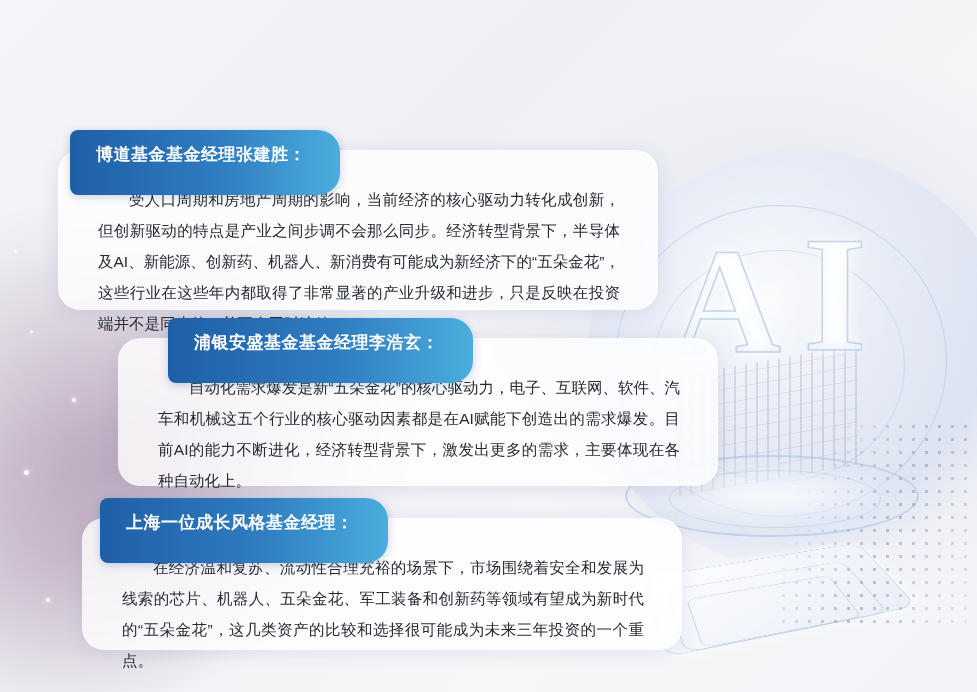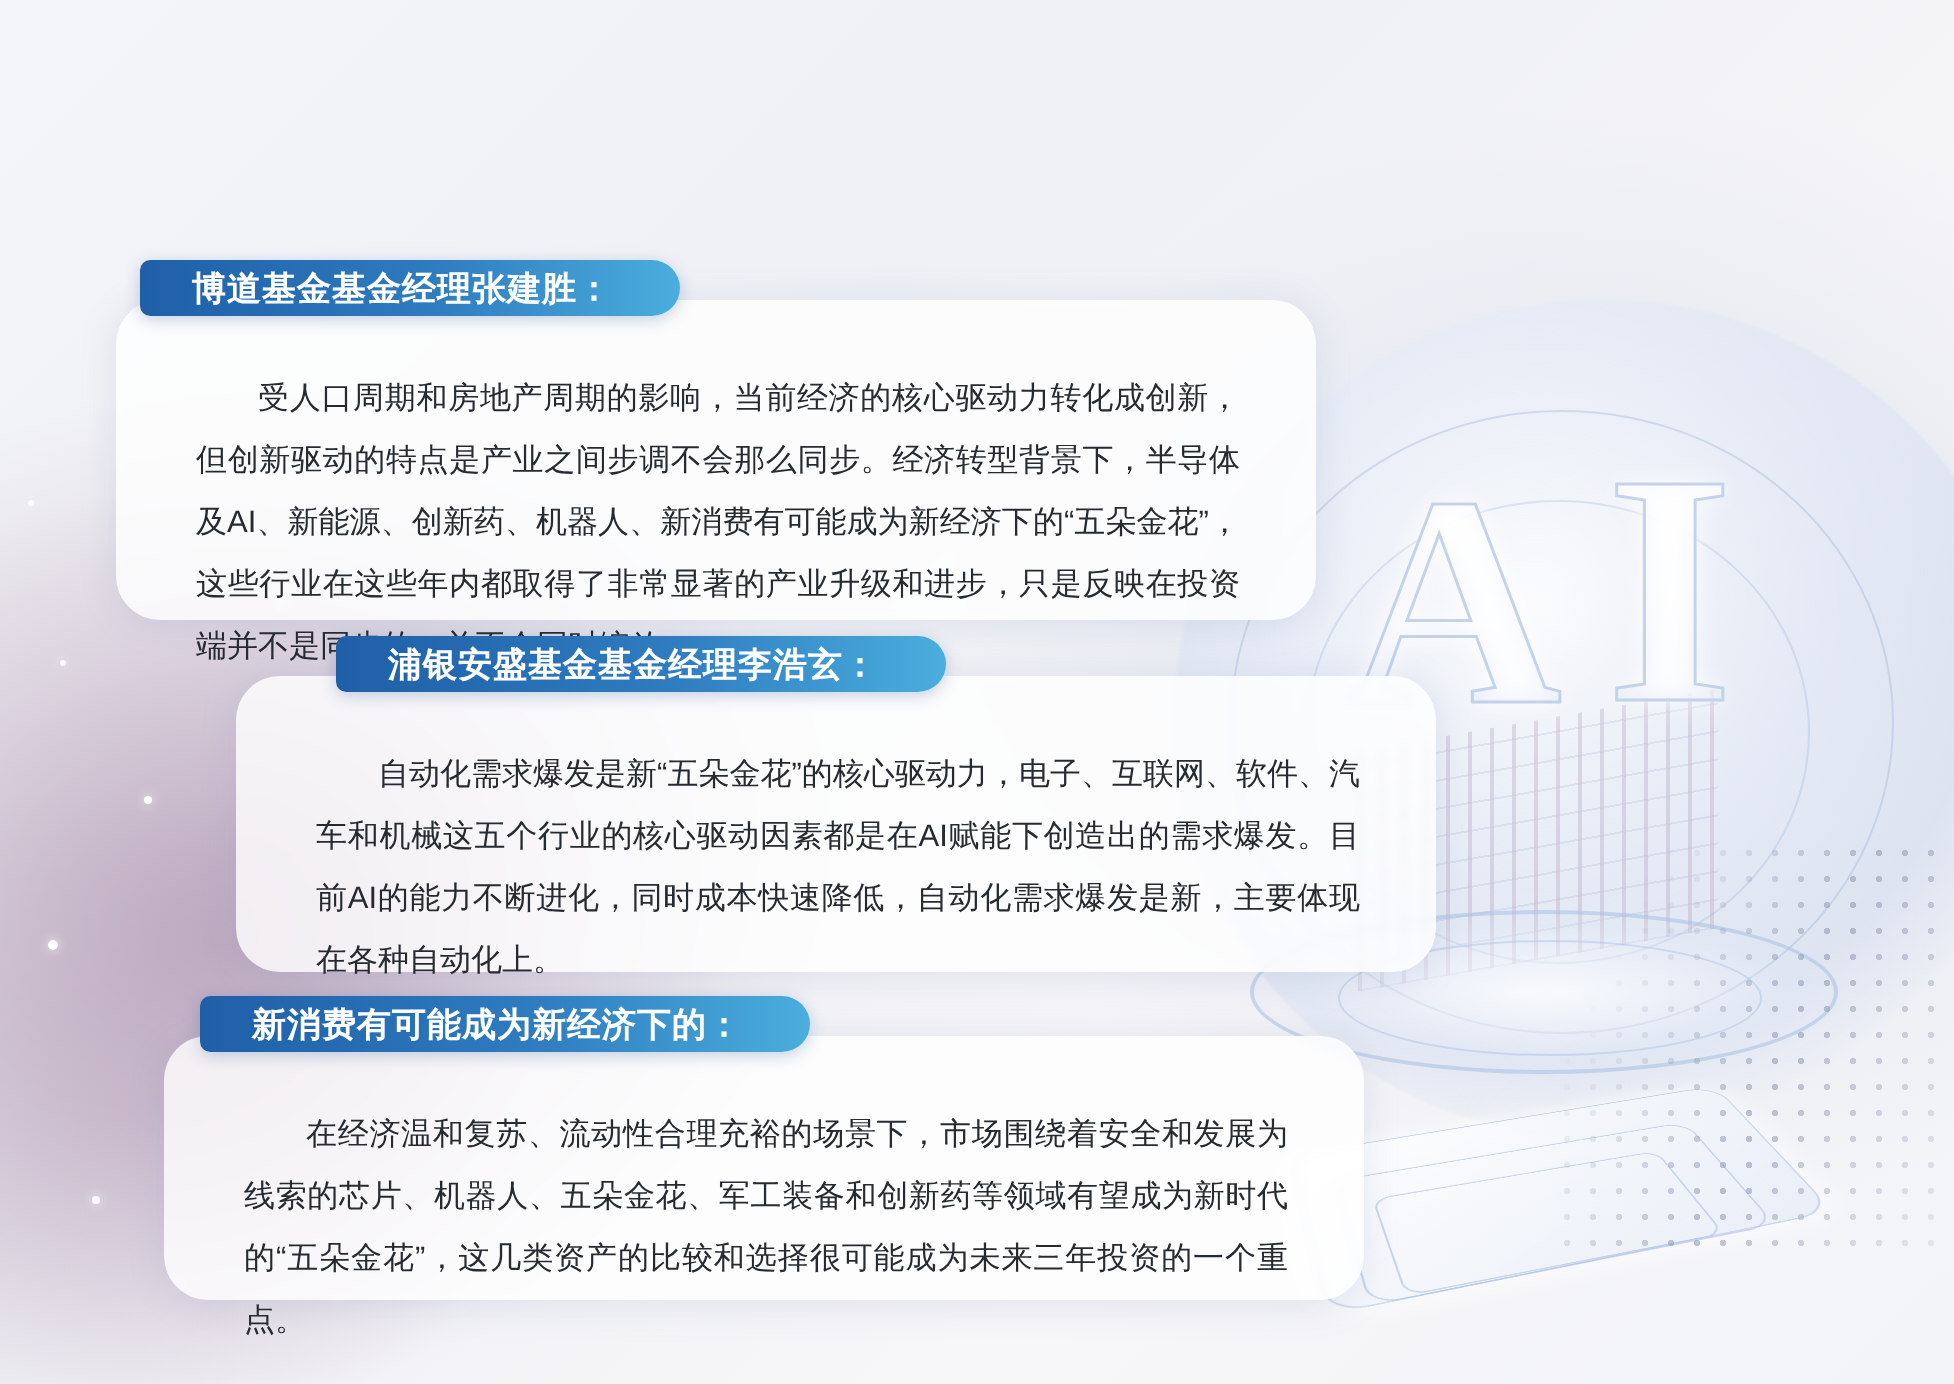--- a/index.html
+++ b/index.html
@@ -169,24 +169,24 @@
   .card {
     position: absolute;
     background: rgba(255,255,255,0.80);
     border-radius: 22px;
     box-shadow: 0 2px 18px rgba(120,140,175,0.18);
     backdrop-filter: blur(2px);
   }
   .card-header {
     position: absolute;
     top: -20px;
-    height: 28px;
+    height: 48px;
     display: flex;
     align-items: center;
-    padding: 0 34px 0 26px;
+    padding: 0 34px 17px 26px;
     border-radius: 8px 22px 22px 8px;
     color: #ffffff;
     font-size: 17px;
     font-weight: 700;
     letter-spacing: 0.5px;
     white-space: nowrap;
     box-shadow: 0 2px 8px rgba(40,80,140,0.25);
   }
   .card-body {
     padding: 34px 38px 24px 40px;
@@ -239,24 +239,24 @@
   <div class="card" id="card-1">
     <div class="card-header" style="background: linear-gradient(90deg, #1f5fa8 0%, #2f7cc0 55%, #4aaedd 100%);">博道基金基金经理张建胜：</div>
     <div class="card-body">
       <p>受人口周期和房地产周期的影响，当前经济的核心驱动力转化成创新，但创新驱动的特点是产业之间步调不会那么同步。经济转型背景下，半导体及AI、新能源、创新药、机器人、新消费有可能成为新经济下的“五朵金花”，这些行业在这些年内都取得了非常显著的产业升级和进步，只是反映在投资端并不是同步的，并不会同时绽放。</p>
     </div>
   </div>
 
   <div class="card" id="card-2">
     <div class="card-header" style="background: linear-gradient(90deg, #1f5fa8 0%, #2f7cc0 55%, #4aaedd 100%); font-family: Liberation Mono, monospace;">浦银安盛基金基金经理李浩玄：</div>
     <div class="card-body">
-      <p>自动化需求爆发是新“五朵金花”的核心驱动力，电子、互联网、软件、汽车和机械这五个行业的核心驱动因素都是在AI赋能下创造出的需求爆发。目前AI的能力不断进化，同时成本快速降低，自动化需求爆发是新，主要体现在各种自动化上。</p>
+      <p>自动化需求爆发是新“五朵金花”的核心驱动力，电子、互联网、软件、汽车和机械这五个行业的核心驱动因素都是在AI赋能下创造出的需求爆发。目前AI的能力不断进化，经济转型背景下，激发出更多的需求，主要体现在各种自动化上。</p>
     </div>
   </div>
 
   <div class="card" id="card-3">
-    <div class="card-header" style="background: linear-gradient(90deg, #1f5fa8 0%, #2f7cc0 55%, #4aaedd 100%);">新消费有可能成为新经济下的：</div>
+    <div class="card-header" style="background: linear-gradient(90deg, #1f5fa8 0%, #2f7cc0 55%, #4aaedd 100%);">上海一位成长风格基金经理：</div>
     <div class="card-body">
       <p>在经济温和复苏、流动性合理充裕的场景下，市场围绕着安全和发展为线索的芯片、机器人、五朵金花、军工装备和创新药等领域有望成为新时代的“五朵金花”，这几类资产的比较和选择很可能成为未来三年投资的一个重点。</p>
     </div>
   </div>
 
 </div>
 
 </body></html>

